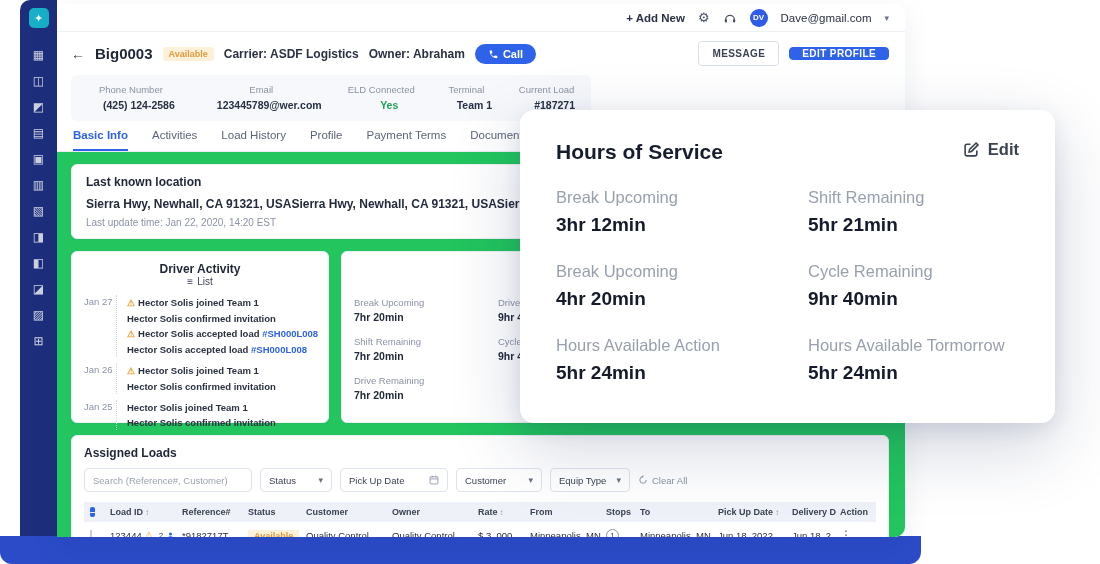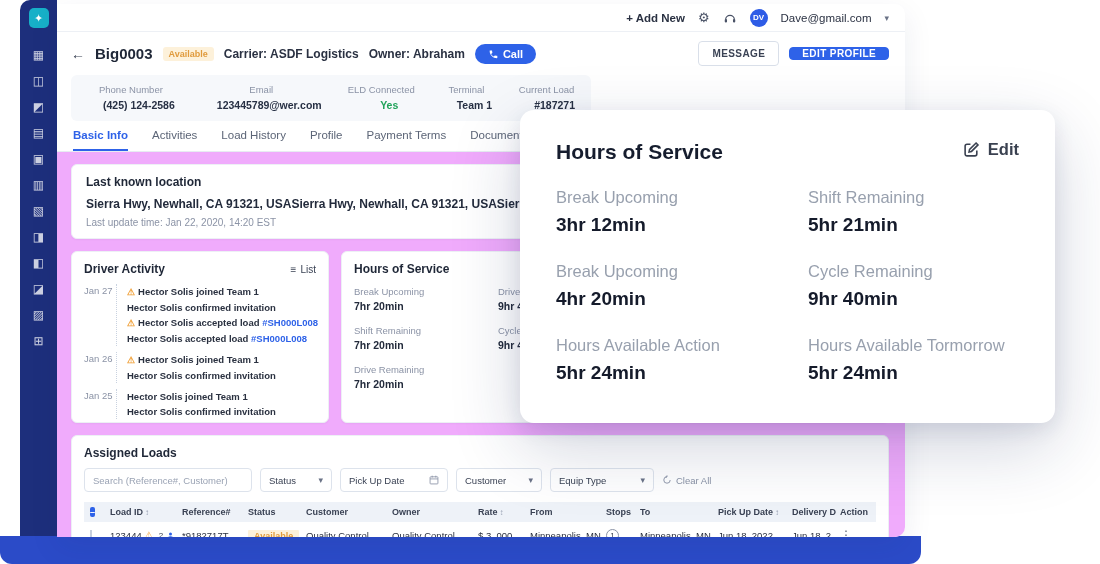--- a/index.html
+++ b/index.html
@@ -49,31 +49,31 @@
   .istrip { margin:2px 16px 0 14px; background:#f6f8fb; border-radius:6px; width:fit-content;
     display:flex; gap:26px; padding:9px 16px 10px;text-align:center; }
   .ifield .lab { font-size:9.5px; color:#8b93a6; margin-bottom:4px; }
   .ifield .val { font-size:10.5px; font-weight:bold; color:#273044;margin-left:16px; }
   .val.green { color:#21a35a; }
   
   .tabs { display:flex; gap:24px; padding:8px 16px 0 16px; border-bottom:1px solid #e8ecf2; }
   .tab { font-size:11.5px; color:#5c6577; padding-bottom:8px; cursor:pointer; border-bottom:2px solid transparent; }
   .tab.active { color:#2e62e8; font-weight:bold; border-bottom-color:#2e62e8; }
   
-  .content { flex:1; background:#f0abfc; padding:12px 16px 0 14px; overflow:hidden; }
+  .content { flex:1; background:#22c55e; padding:12px 16px 0 14px; overflow:hidden; }
   .card { background:#fff; border:1px solid #edf0f5; border-radius:6px;
     box-shadow:0 1px 2px rgba(16,30,60,.04); }
   .loc-card { padding:10px 14px; }
   .c-title { font-size:12px; font-weight:bold; color:#1f2737; }
   .loc-addr { font-size:12px; font-weight:bold; color:#232b3c; margin-top:8px; }
   .loc-upd { font-size:10px; color:#8b93a6; margin-top:6px; }
   .cards-row { display:flex; gap:12px; margin-top:12px; height:172px; }
   .da-card { width:258px; padding:10px 12px; flex:0 0 258px; }
   .hos-card { flex:1; padding:10px 12px; }
-  .card-head { display:flex; align-items:center; justify-content:space-between; }
+  .card-head { display:flex; align-items:center; justify-content:space-between;flex-direction:column; }
   .mini-act { font-size:10px; color:#3a4254; display:flex; align-items:center; gap:4px; cursor:pointer; }
   
   .tl { margin-top:8px; }
   .tl-group { display:flex; margin-bottom:6px; }
   .tl-date { width:32px; flex:0 0 32px; font-size:9.5px; color:#8b93a6; padding-top:1px; }
   .tl-events { border-left:1px dotted #c9d2e0; padding-left:10px; flex:1; }
   .evt { font-size:9.5px; font-weight:bold; color:#2a3140; line-height:15px; white-space:nowrap;
     overflow:hidden; }
   .warn { color:#f0a23c; font-size:9px; margin-right:3px; }
   .evt-link { color:#2e62e8; text-decoration:none; cursor:pointer; }
@@ -298,21 +298,21 @@
               <rect x="1.5" y="2.5" width="11" height="10" rx="1" fill="none" stroke="#8b93a6" stroke-width="1.2"></rect>
               <line x1="1.5" y1="5.5" x2="12.5" y2="5.5" stroke="#8b93a6" stroke-width="1.2"></line>
               <line x1="4.5" y1="1" x2="4.5" y2="3.5" stroke="#8b93a6" stroke-width="1.2"></line>
               <line x1="9.5" y1="1" x2="9.5" y2="3.5" stroke="#8b93a6" stroke-width="1.2"></line>
             </svg>
           </div>
         <div class="f-sel" style="width:86px">
             <span>Customer</span>
             <span class="chev">▾</span>
           </div>
-        <div class="f-sel" style="width:104px">
+        <div class="f-sel" style="width:80px">
             <span>Equip Type</span>
             <span class="chev">▾</span>
           </div>
         <div class="clear-all">
           <svg width="10" height="10" viewBox="0 0 14 14">
               <path d="M11.5 7A4.5 4.5 0 1 1 7 2.5" fill="none" stroke="#8b93a6" stroke-width="1.3"></path>
               <path d="M7 0.5v2.2H4.8" fill="none" stroke="#8b93a6" stroke-width="1.3"></path>
             </svg>
           <span>Clear All</span>
         </div>

